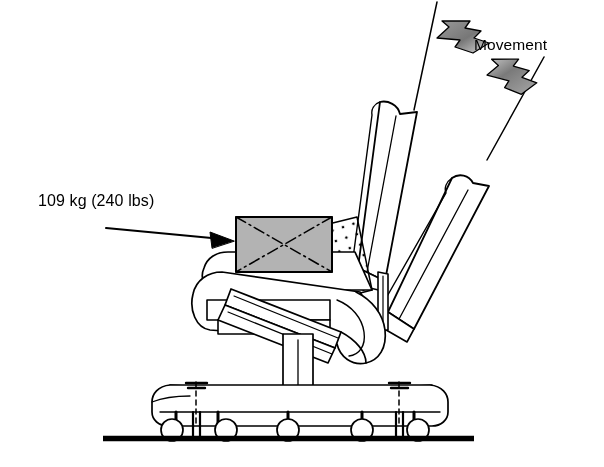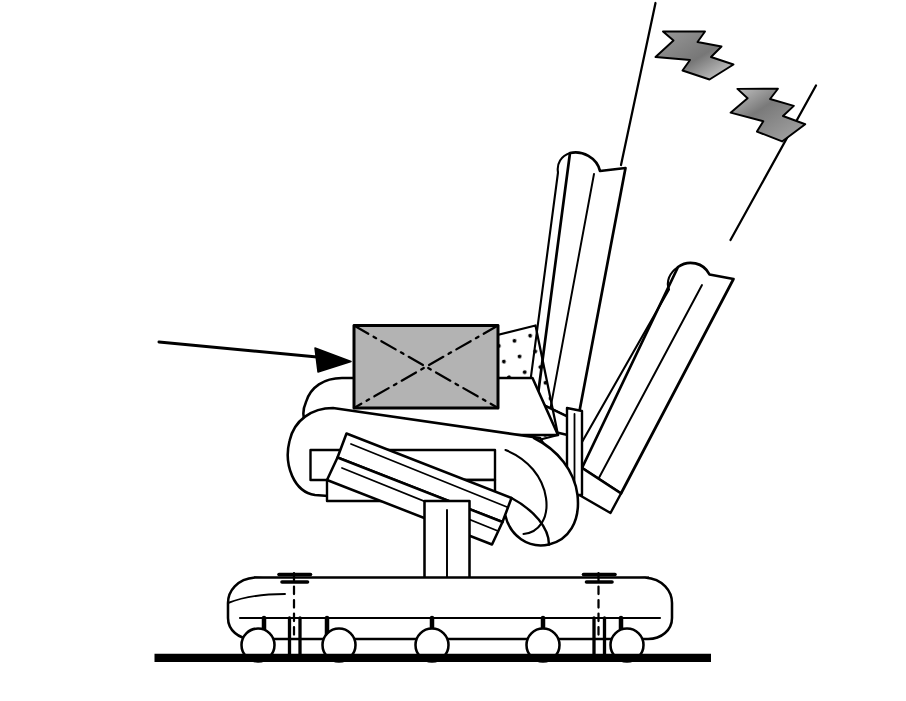--- a/index.html
+++ b/index.html
@@ -160,15 +160,17 @@
       <g>
         <polygon points="473,53 455,47 460,40 437,38 449,27 442,21 470,21 465,28 481,31 474,38 489,43" fill="url(#arrowgrad)" stroke="#000000" stroke-width="1.3" stroke-linejoin="round"></polygon>
       </g>
       <g>
         <polygon points="504,60 521,66 517,73 539,78 528,88 535,94 508,95 513,88 497,84 504,77 489,72" fill="url(#arrowgrad2)" stroke="#000000" stroke-width="1.3" stroke-linejoin="round" transform="rotate(182 513 77)"></polygon>
       </g>
 
     </g>
   </svg>
 
+  <div class="lbl" id="weight-label">109 kg (240 lbs)</div>
 
+  <div class="lbl" id="movement-label">Movement</div>
 
 </div>
 
 </body></html>

